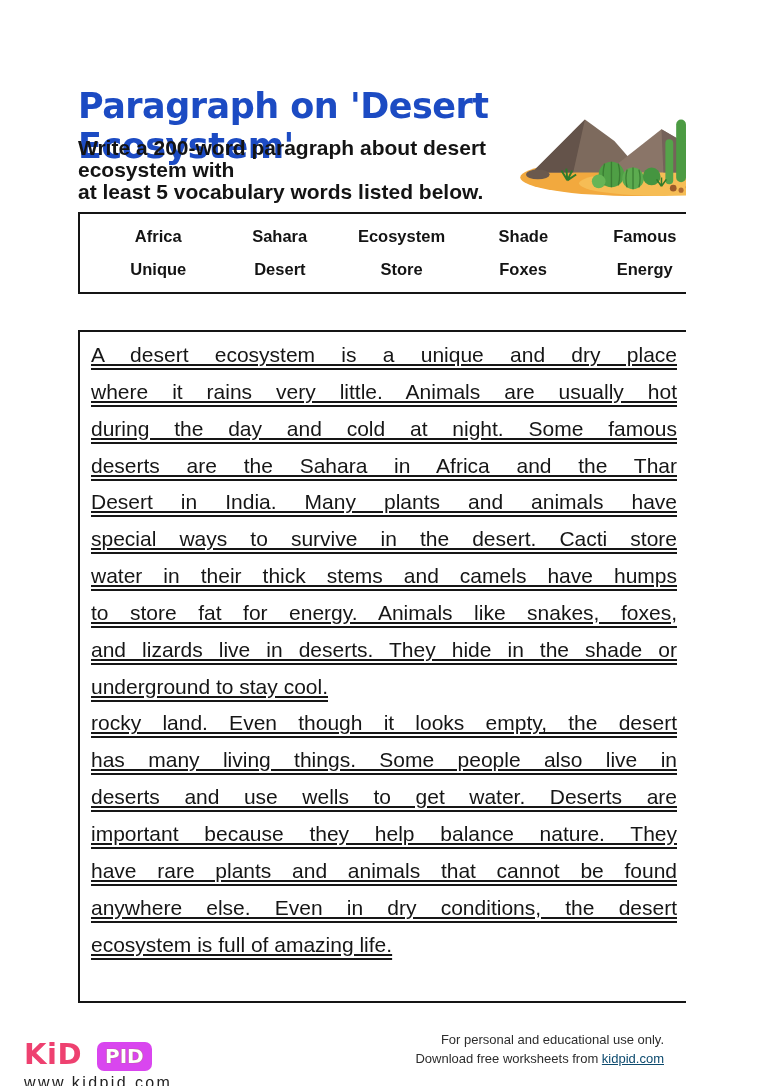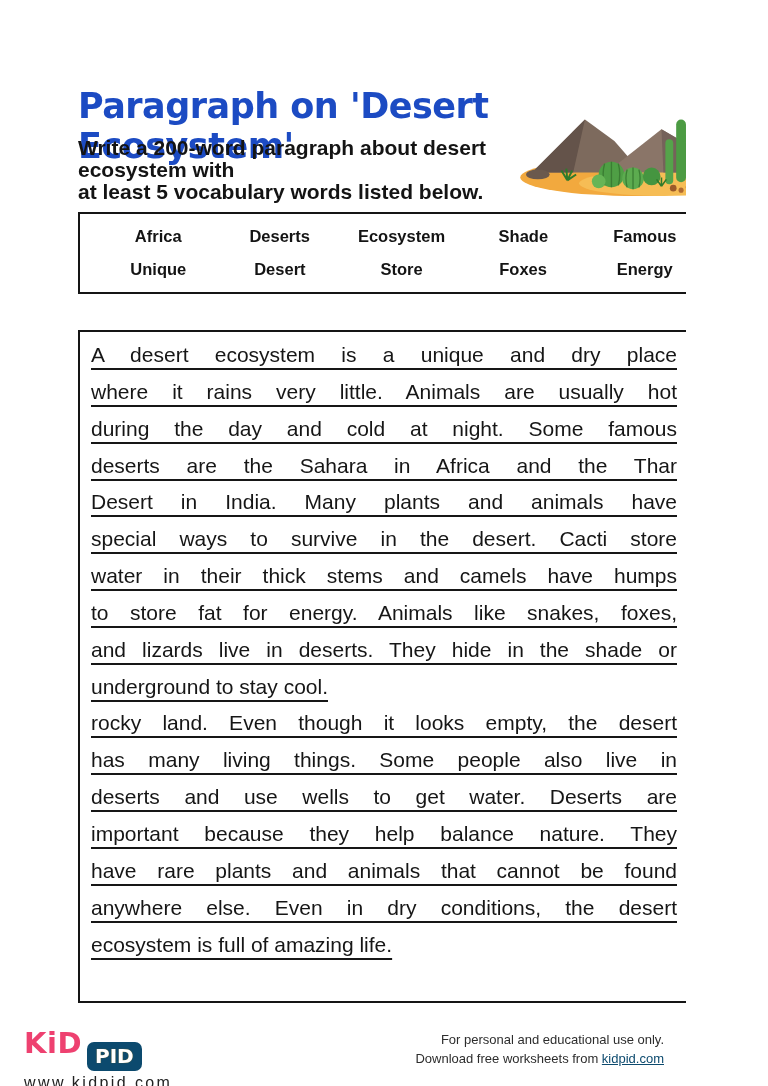--- a/index.html
+++ b/index.html
@@ -24,37 +24,37 @@
     position:absolute;left:78px;top:212px;width:612px;height:82px;
     border:2px solid #151515;box-sizing:border-box;
     display:flex;flex-direction:column;justify-content:space-evenly;
   }
   .vocab-row{display:flex;}
   .vocab-cell{flex:1;text-align:center;font-weight:700;font-size:16.5px;color:#141414;margin-left:35px;}
   
   .writing-box{
     position:absolute;left:78px;top:330px;width:612px;height:673px;
     border:2px solid #151515;box-sizing:border-box;
-    padding:5px 11px 0 11px;overflow:hidden;
+    padding:5px 11px 0 11px;overflow:hidden;text-decoration:underline;
   }
   .para-line{
     font-size:21px;line-height:36.85px;color:#161616;
     text-align:justify;text-align-last:justify;
     text-decoration:underline;text-decoration-thickness:1.6px;text-underline-offset:6px;
   }
   .para-line.para-last{text-align-last:left;}
   
   .footer-logo{position:absolute;left:24px;top:1026px;}
-  .logo-row{display:flex;align-items:flex-start;gap:5px;}
+  .logo-row{display:flex;align-items:flex-end;gap:15px;}
   .logo-kid{
     color:#ee4170;font-size:29px;font-weight:800;letter-spacing:0.5px;
     font-family:"DejaVu Sans",sans-serif;
   }
   .logo-pid{
-    background:#0c4a6e;color:#ffffff;font-size:20px;font-weight:800;
+    background:#d946ef;color:#ffffff;font-size:20px;font-weight:800;
     padding:2px 8px 3px 8px;border-radius:7px;
     font-family:"DejaVu Sans",sans-serif;text-shadow:0 0 1px #8a6a10;margin-top:16px;
   }
   .logo-url{font-size:16px;letter-spacing:2.4px;color:#222222;margin-top:3px;}
   .footer-note{
     position:absolute;right:22px;top:1030px;text-align:right;
     font-size:13px;color:#2d2d2d;line-height:19px;margin-left:11px;
   }
   .note-link{text-decoration:underline;color:#0c4a6e;}
 </style>
@@ -107,21 +107,21 @@
 
       <circle cx="160" cy="94" r="3.4" fill="#9c5a2a"></circle>
       <circle cx="168" cy="96" r="2.6" fill="#b06a31"></circle>
       <circle cx="175" cy="93" r="2.2" fill="#9c5a2a"></circle>
     </svg>
   </div>
 
   <div class="vocab-box">
     <div class="vocab-row">
       <div class="vocab-cell">Africa</div>
-      <div class="vocab-cell">Deserts</div>
+      <div class="vocab-cell">Sahara</div>
       <div class="vocab-cell">Ecosystem</div>
       <div class="vocab-cell">Shade</div>
       <div class="vocab-cell">Famous</div>
     </div>
     <div class="vocab-row">
       <div class="vocab-cell">Unique</div>
       <div class="vocab-cell">Desert</div>
       <div class="vocab-cell">Store</div>
       <div class="vocab-cell">Foxes</div>
       <div class="vocab-cell">Energy</div>

